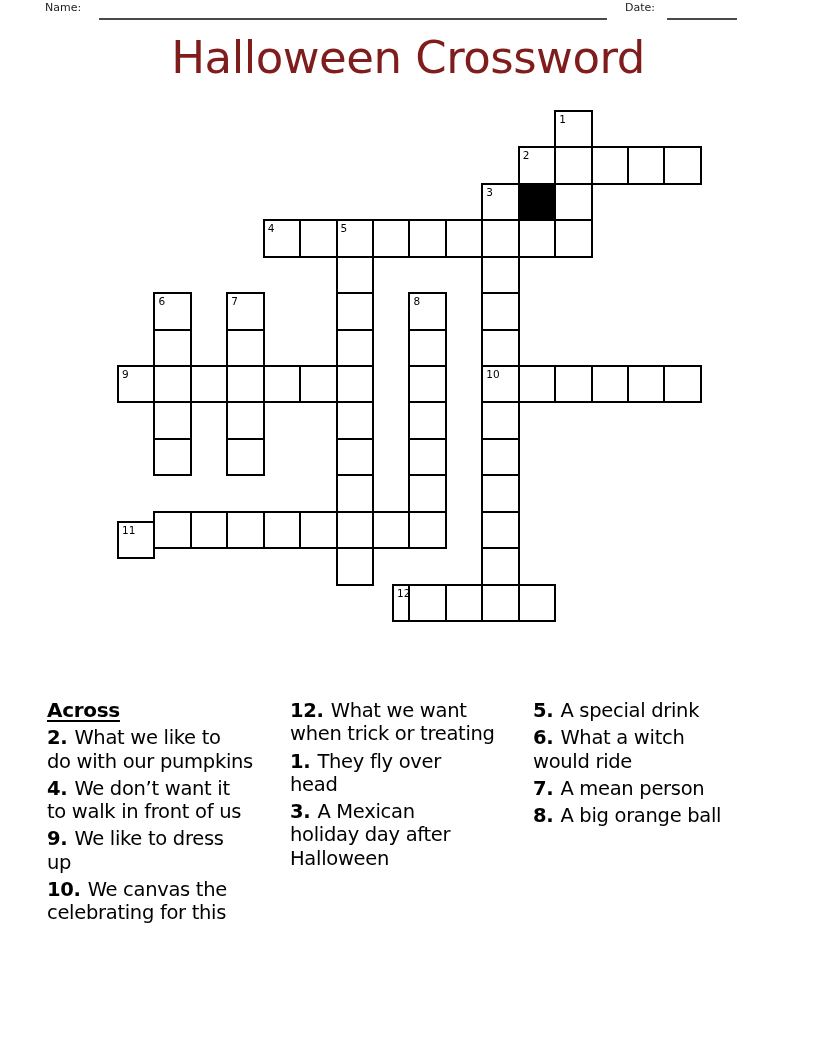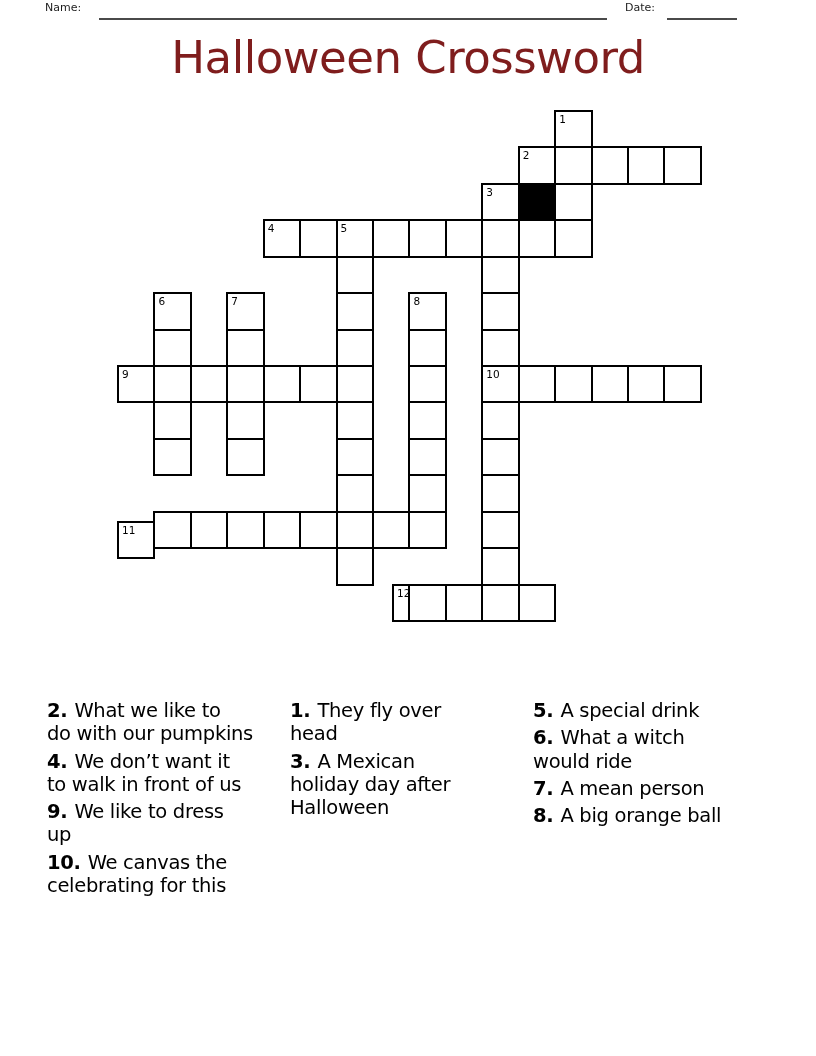--- a/index.html
+++ b/index.html
@@ -178,30 +178,33 @@
         <span class="cellnum">12</span>
       </div>
       <div class="cell" style="left: 291.44px; top: 473.59px; width: 38.43px; height: 38.43px;"></div>
       <div class="cell" style="left: 327.87px; top: 473.59px; width: 38.43px; height: 38.43px;"></div>
       <div class="cell" style="left: 400.73px; top: 473.59px; width: 38.43px; height: 38.43px;"></div>
       <div class="cell black" style="left: 400.73px; top: 72.86px; width: 38.43px; height: 38.43px;"></div>
     </div>
 
   <div class="clues" id="clues">
       <div class="clue-col">
+        <div class="clue-heading"><span>Across</span></div>
         <div class="clue"><span class="cnum">2.</span><span class="ctext">What we like to
 do with our pumpkins</span></div>
         <div class="clue"><span class="cnum">4.</span><span class="ctext">We don’t want it
 to walk in front of us</span></div>
         <div class="clue"><span class="cnum">9.</span><span class="ctext">We like to dress
 up</span></div>
         <div class="clue"><span class="cnum">10.</span><span class="ctext">We canvas the
 celebrating for this</span></div>
       </div>
       <div class="clue-col">
+        <div class="clue"><span class="cnum">12.</span><span class="ctext">What we want
+when trick or treating</span></div>
         <div class="clue"><span class="cnum">1.</span><span class="ctext">They fly over
 head</span></div>
         <div class="clue"><span class="cnum">3.</span><span class="ctext">A Mexican
 holiday day after
 Halloween</span></div>
       </div>
       <div class="clue-col">
         <div class="clue"><span class="cnum">5.</span><span class="ctext">A special drink</span></div>
         <div class="clue"><span class="cnum">6.</span><span class="ctext">What a witch
 would ride</span></div>

